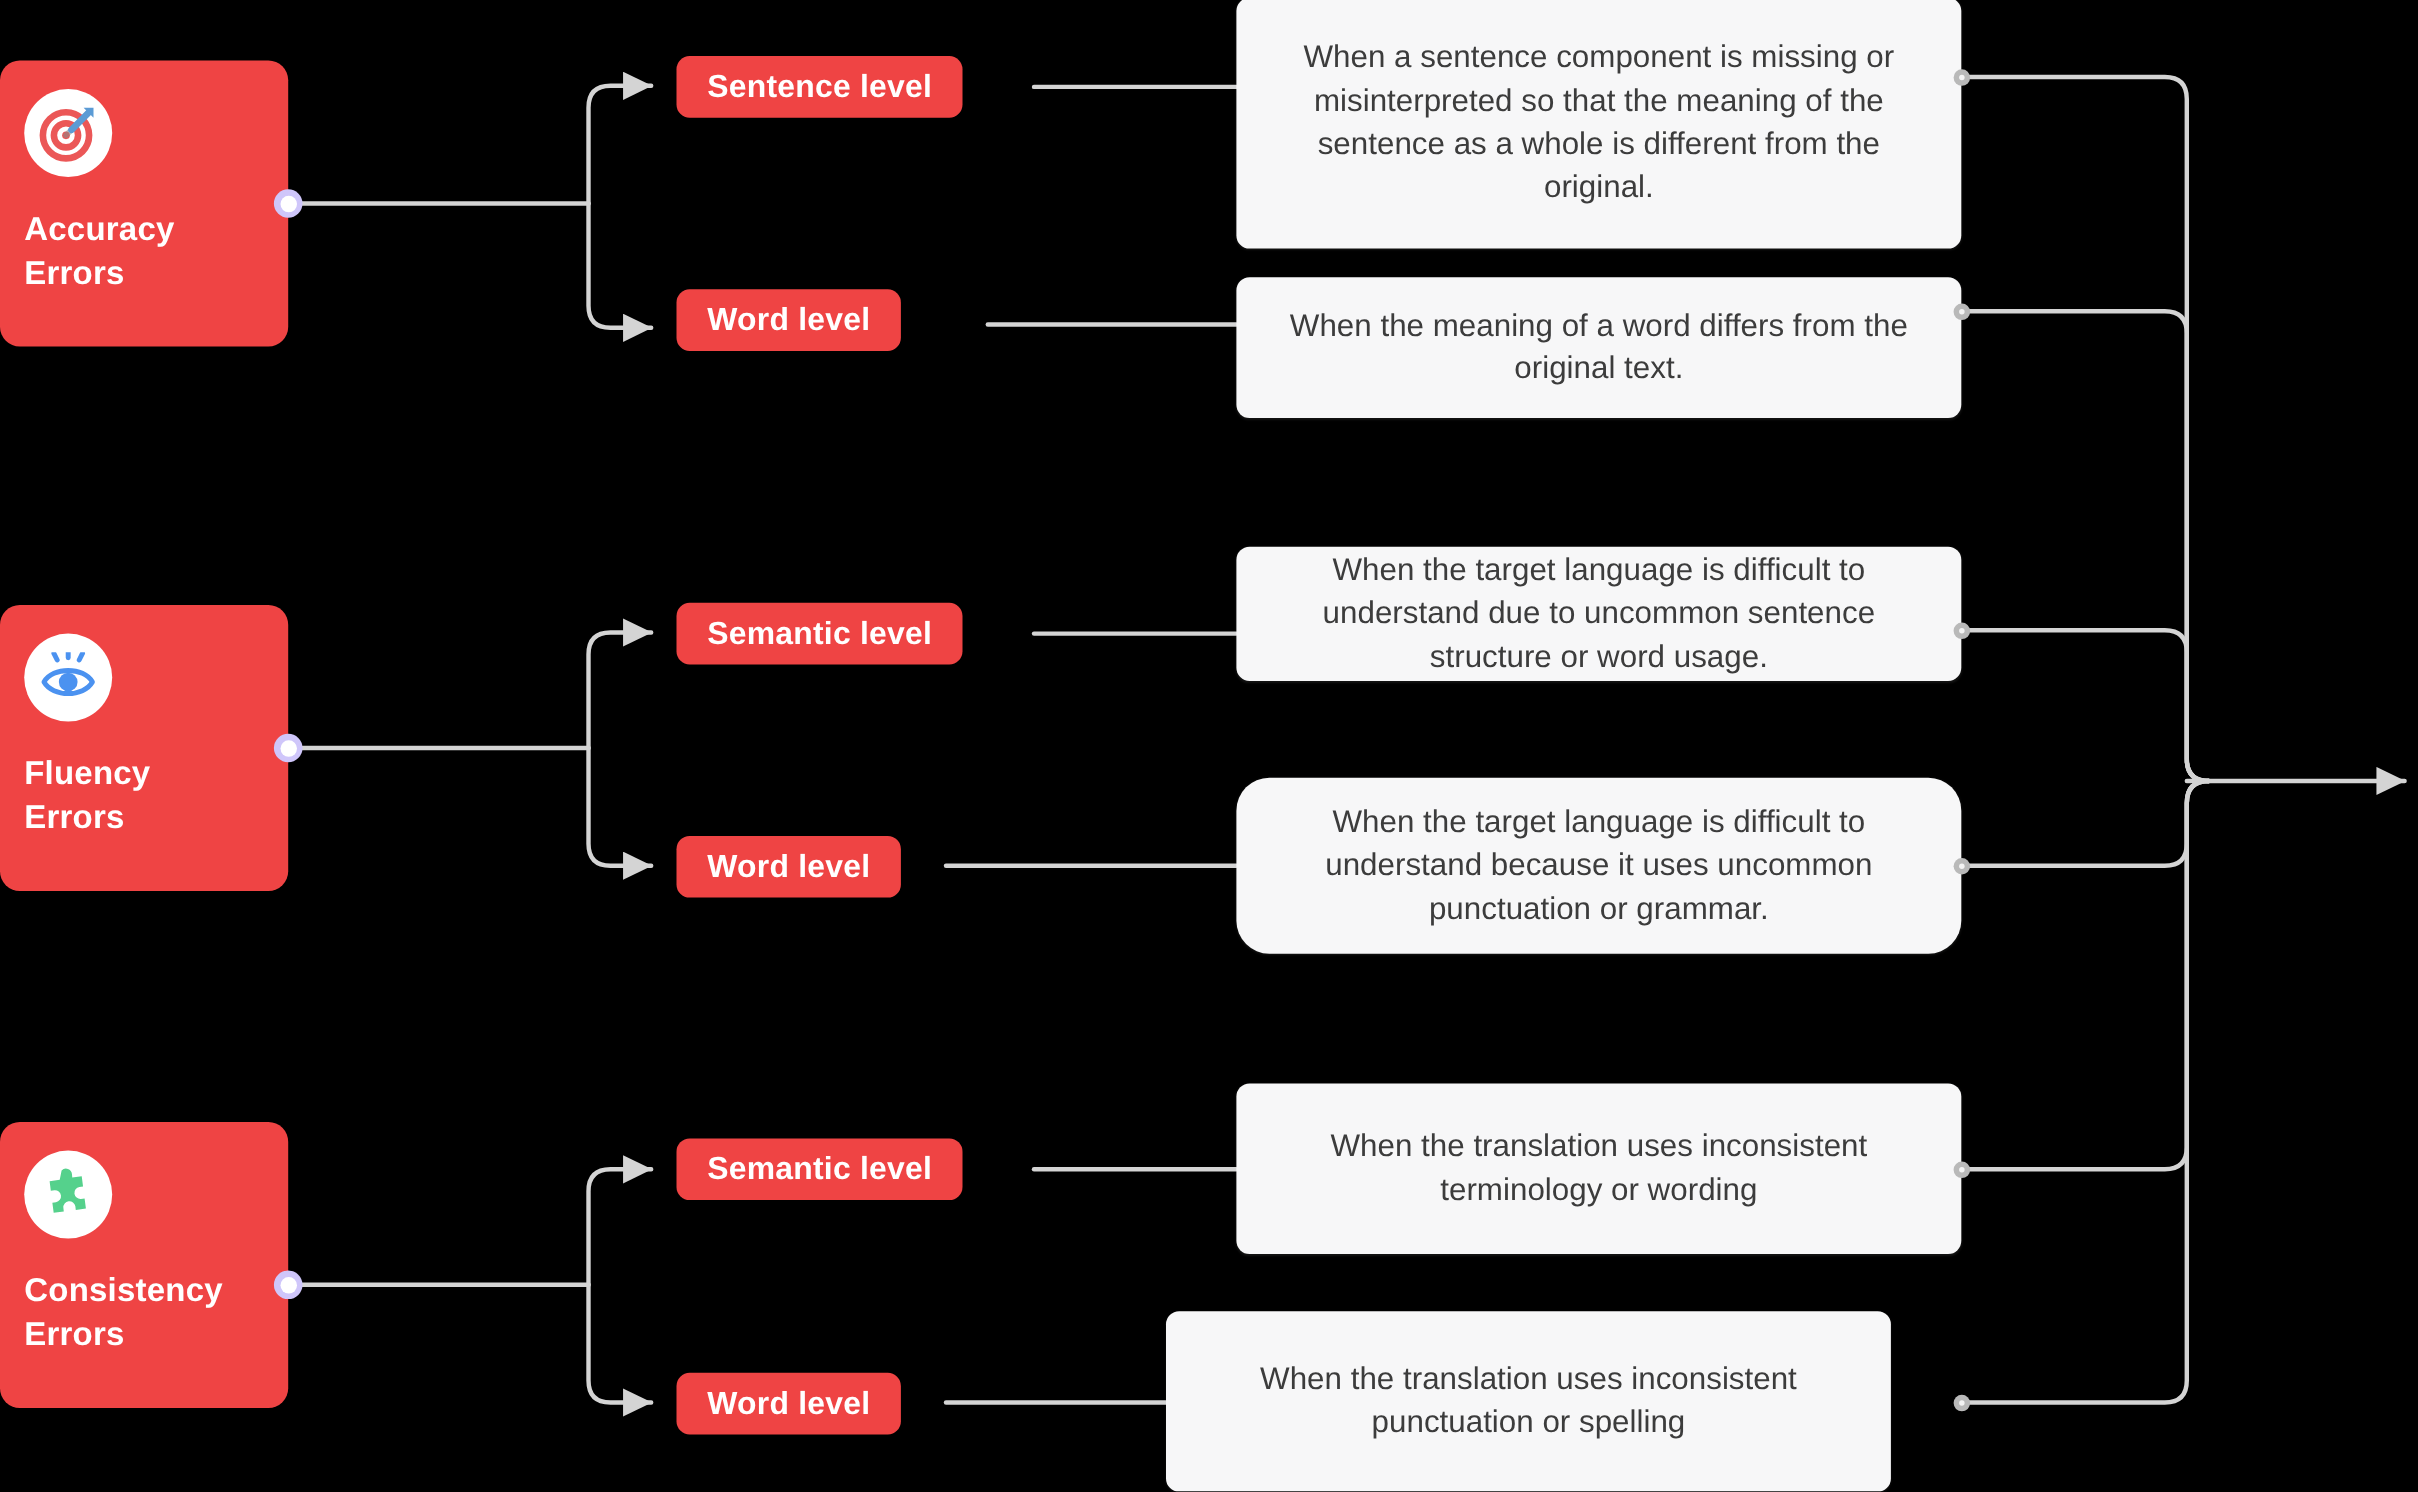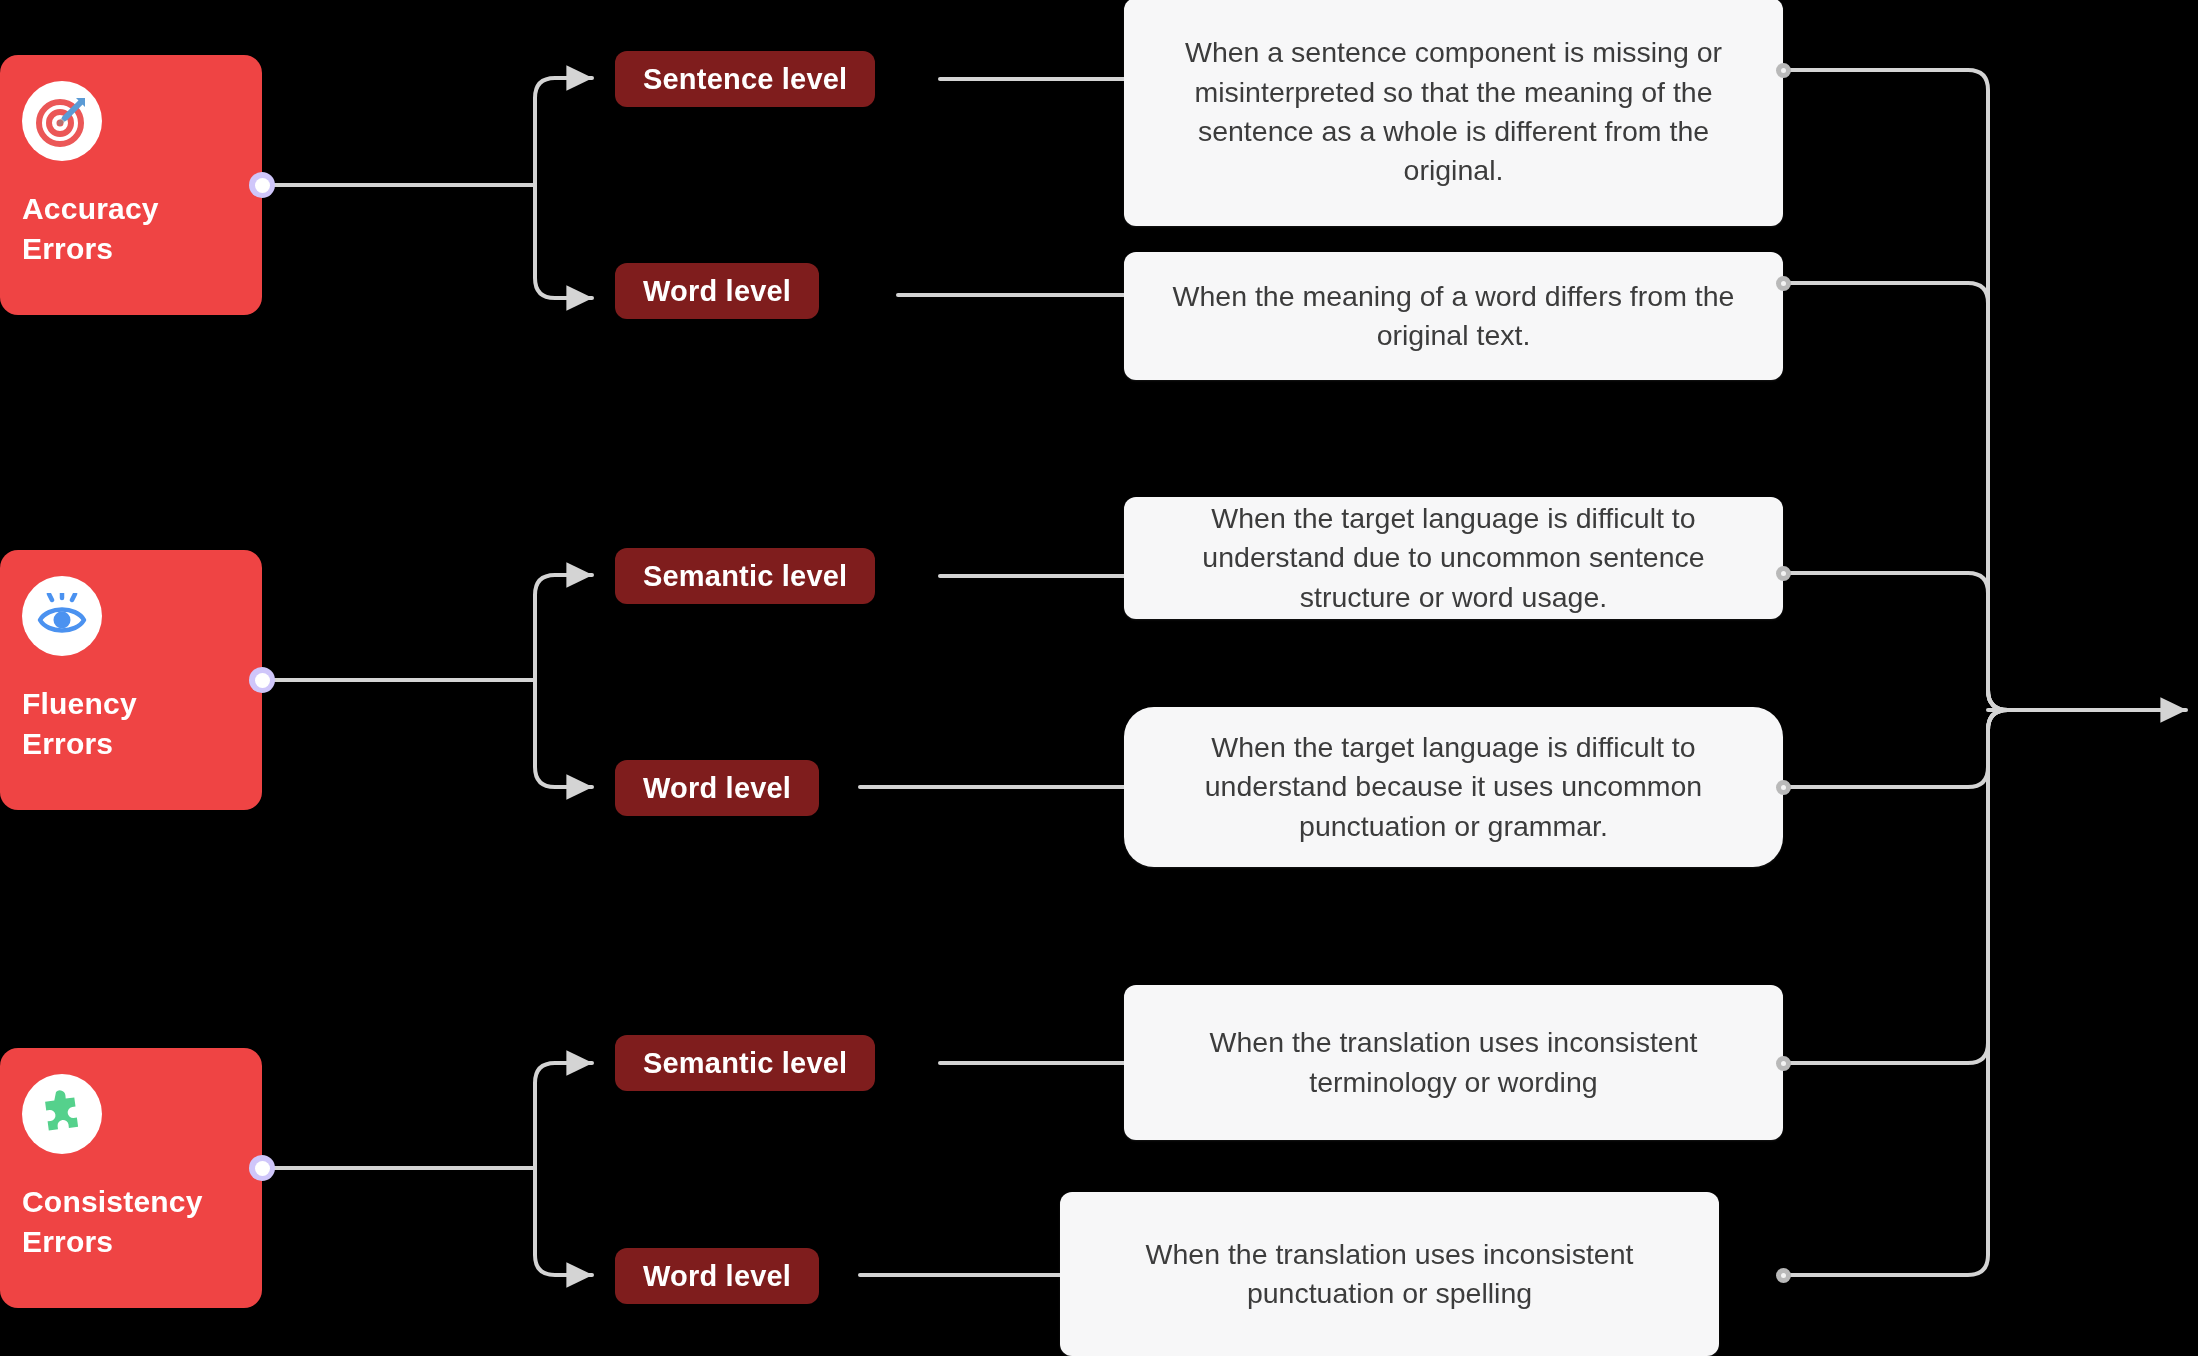--- a/index.html
+++ b/index.html
@@ -62,21 +62,21 @@
   .node-port::after {
     content: "";
     width: 15px; height: 15px;
     border-radius: 50%;
     background: #FFFFFF;
   }
 
   
   .chip {
     position: absolute;
-    background: #7f1d1d;
+    background: #ef4444;
     border-radius: 12px;
     color: #FFFFFF;
     font-size: 29px;
     font-weight: bold;
     letter-spacing: 0.2px;
     display: flex;
     align-items: center;
     justify-content: center;
     padding: 0 28px;
     height: 56px;
@@ -183,21 +183,21 @@
       <svg width="52" height="46" viewBox="0 0 52 46" xmlns="http://www.w3.org/2000/svg">
         <path d="M16 7 L13 1 M26 5 L26 -1 M36 7 L39 1" stroke="#4B92F0" stroke-width="4.5" stroke-linecap="round"></path>
         <path d="M4 27 C12 13, 40 13, 48 27 C40 41, 12 41, 4 27 Z" fill="none" stroke="#4B92F0" stroke-width="4.5" stroke-linejoin="round"></path>
         <circle cx="26" cy="27" r="8.5" fill="#4B92F0"></circle>
       </svg>
     </div>
     <div class="cat-label">Fluency Errors</div>
   </div>
   <div class="node-port" style="left:249px; top:667px;"></div>
 
-  <div class="cat-node" style="left:0px; top:1048px; height:260px;">
+  <div class="cat-node" style="left:0px; top:1020px; height:260px;">
     <div class="cat-icon-wrap">
       <svg width="50" height="50" viewBox="0 0 50 50" xmlns="http://www.w3.org/2000/svg">
         <path d="M19 3 a5.5 5.5 0 0 1 9.4 3.3 l0.3 3.2 l8.6 -1.1 l1.2 9.2 l-3.3 0.4 a5.5 5.5 0 0 0 1.4 10.9 l3.3 -0.4 l1.2 9.2 l-9.2 1.2 l-0.4 -3.3 a5.5 5.5 0 0 0 -10.9 1.4 l0.4 3.3 l-9.2 1.2 l-1.2 -9.2 l3.3 -0.4 a5.5 5.5 0 0 0 -1.4 -10.9 l-3.3 0.4 l-1.1 -8.6 l9.2 -1.2 z" fill="#55D18C"></path>
       </svg>
     </div>
     <div class="cat-label">Consistency Errors</div>
   </div>
   <div class="node-port" style="left:249px; top:1155px;"></div>
 
   <div class="chip" style="left:615px; top:51px;">Sentence level</div>

